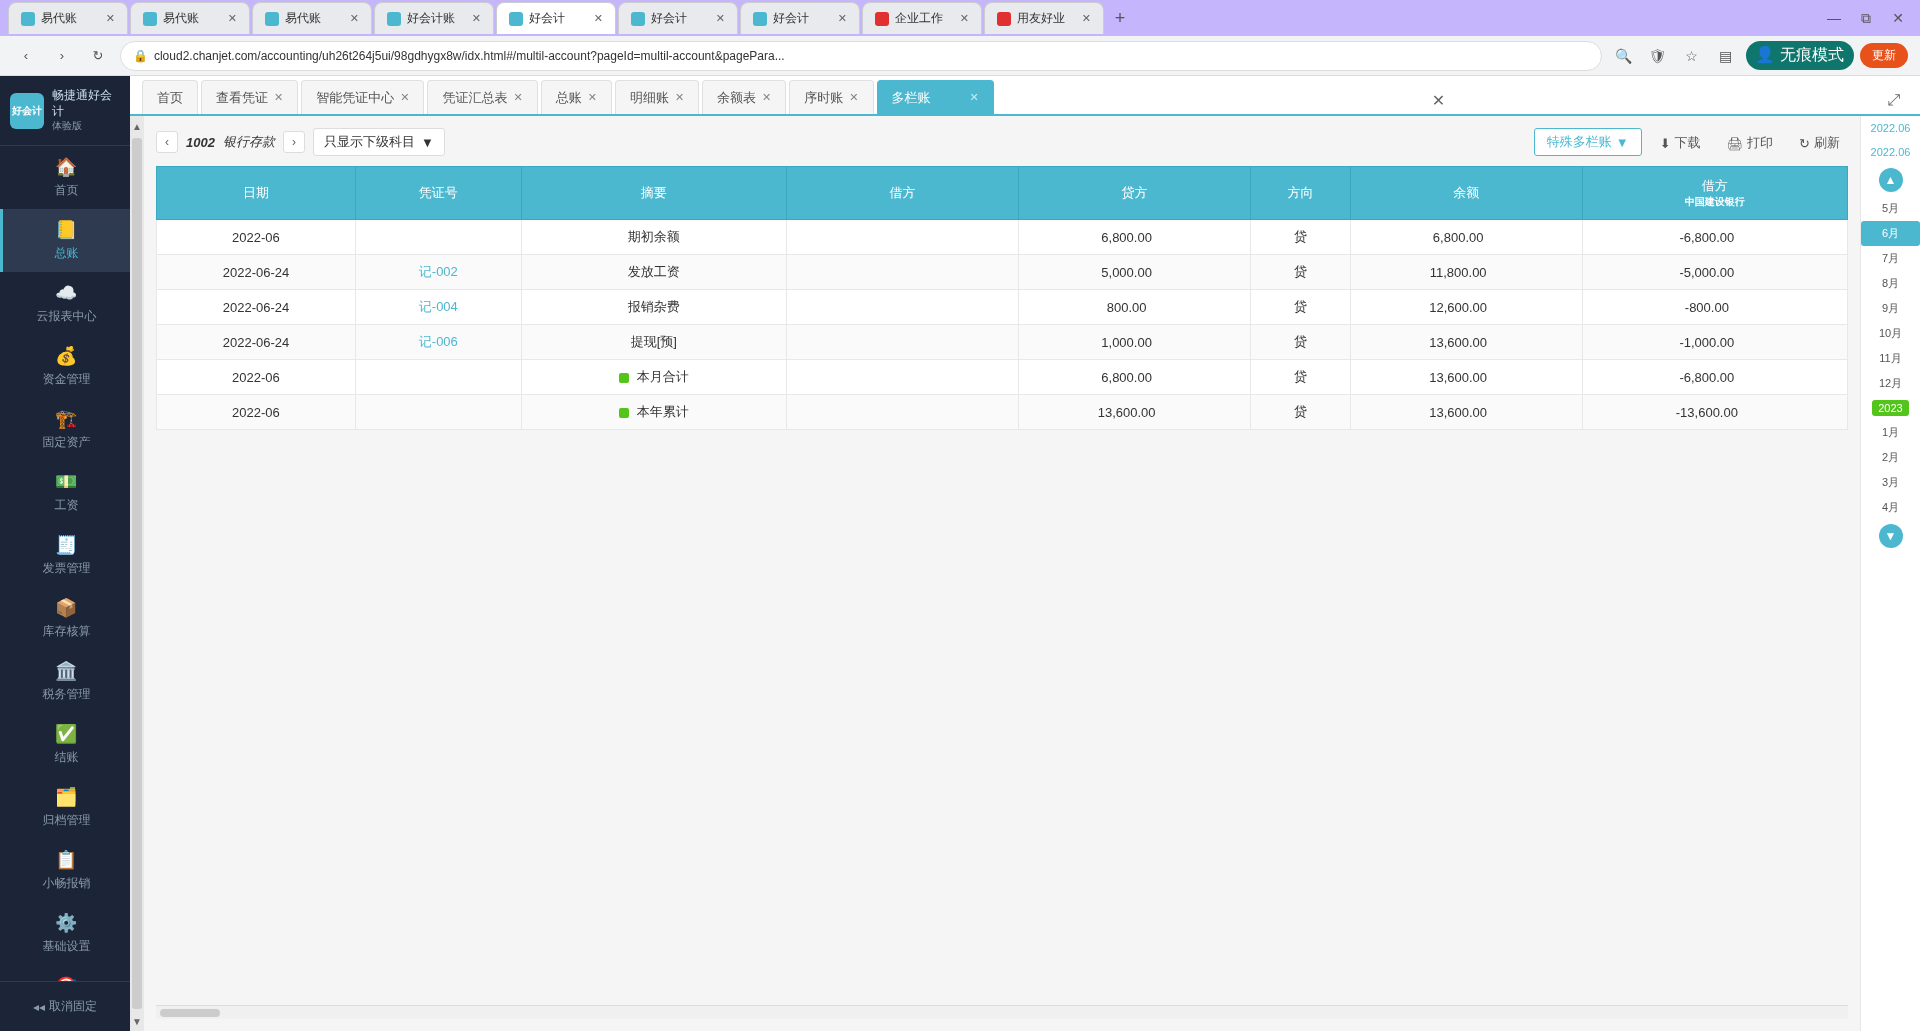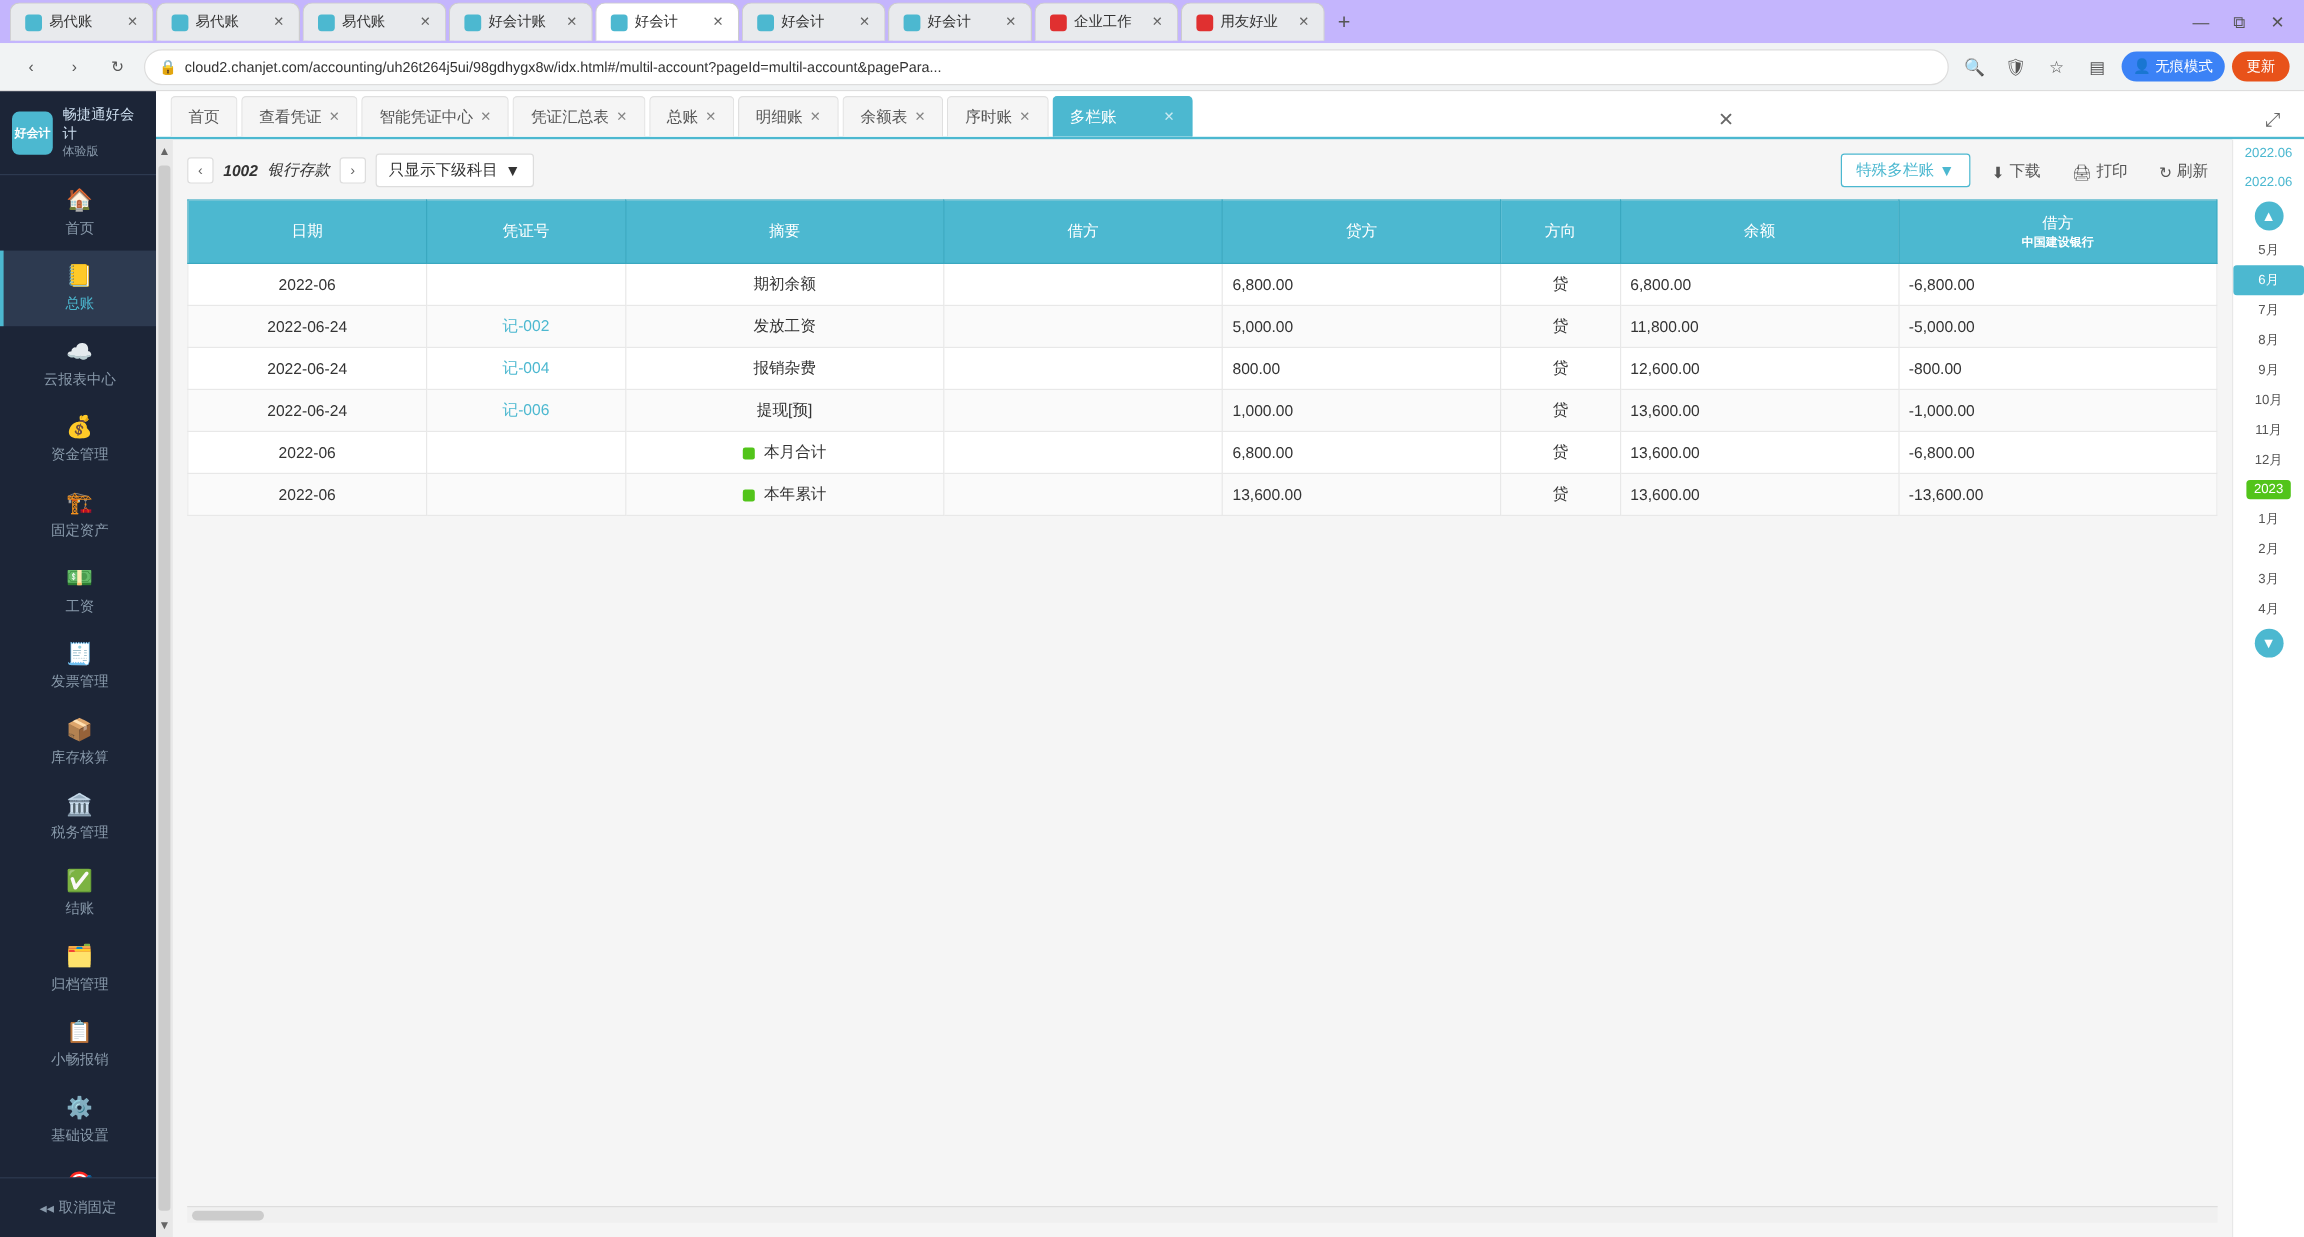--- a/index.html
+++ b/index.html
@@ -13,21 +13,21 @@
     .tab-add { width: 28px; height: 28px; display: flex; align-items: center; justify-content: center; border-radius: 50%; cursor: pointer; color: #555; font-size: 18px; }
     .browser-controls { display: flex; align-items: center; gap: 4px; margin-left: auto; }
     .browser-btn { width: 28px; height: 28px; display: flex; align-items: center; justify-content: center; cursor: pointer; color: #555; font-size: 14px; }
 
     
     .address-bar { background: #f1f3f4; height: 40px; display: flex; align-items: center; padding: 0 12px; gap: 8px; border-bottom: 1px solid #ddd; }
     .nav-btn { width: 28px; height: 28px; display: flex; align-items: center; justify-content: center; cursor: pointer; color: #555; border-radius: 50%; }
     .url-bar { flex: 1; background: #fff; border: 1px solid #ddd; border-radius: 20px; height: 30px; display: flex; align-items: center; padding: 0 12px; font-size: 12px; color: #333; }
     .address-actions { display: flex; align-items: center; gap: 6px; }
     .addr-btn { width: 28px; height: 28px; display: flex; align-items: center; justify-content: center; cursor: pointer; color: #555; border-radius: 50%; font-size: 14px; }
-    .wuhen-btn { background: #3b82f6; color: white; border-radius: 15px; padding: 4px 10px; font-size: 12px; cursor: pointer; }
+    .wuhen-btn { background: #0f766e; color: white; border-radius: 15px; padding: 4px 10px; font-size: 16px; cursor: pointer; }
     .update-btn { background: #e8521a; color: white; border-radius: 15px; padding: 4px 12px; font-size: 12px; cursor: pointer; }
 
     
     .app-layout { display: flex; height: calc(1031px - 76px); }
 
     
     .sidebar { width: 130px; background: #1c2537; color: #fff; display: flex; flex-direction: column; height: 100%; }
     .sidebar-header { padding: 12px 10px; display: flex; align-items: center; gap: 8px; border-bottom: 1px solid #2d3a50; }
     .sidebar-logo { width: 36px; height: 36px; background: #4cb8d0; border-radius: 6px; display: flex; align-items: center; justify-content: center; font-size: 10px; color: white; font-weight: bold; }
     .sidebar-title { font-size: 12px; color: #cde; line-height: 1.3; }
@@ -69,21 +69,21 @@
     .account-nav-right { width: 22px; height: 22px; display: flex; align-items: center; justify-content: center; border: 1px solid #ddd; border-radius: 3px; cursor: pointer; color: #666; font-size: 12px; background: #fff; }
     .subject-filter { display: flex; align-items: center; gap: 6px; border: 1px solid #ddd; border-radius: 3px; padding: 4px 10px; background: #fff; cursor: pointer; font-size: 13px; color: #333; }
     .nav-actions { margin-left: auto; display: flex; align-items: flex-end; gap: 10px; }
     .multi-col-btn { border: 1px solid #4cb8d0; color: #4cb8d0; padding: 4px 12px; border-radius: 3px; font-size: 13px; cursor: pointer; display: flex; align-items: center; gap: 4px; background: #fff; }
     .action-btn { display: flex; align-items: center; gap: 4px; color: #555; font-size: 13px; cursor: pointer; padding: 4px 8px; }
 
     
     .data-table { width: 100%; border-collapse: collapse; background: #fff; }
     .data-table th { background: #4cb8d0; color: #fff; text-align: center; padding: 10px 8px; font-size: 13px; font-weight: 500; border: 1px solid #3aa8c0; }
     .data-table td { text-align: center; padding: 8px; font-size: 13px; border: 1px solid #e8e8e8; color: #333; }
-    .data-table td.amount { text-align: left; padding-right: 24px; }
+    .data-table td.amount { text-align: center; padding-right: 24px; }
     .data-table td.direction { text-align: center; }
     .data-table tr:nth-child(even) td { background: #fafafa; }
     .link-cell { color: #4cb8d0; cursor: pointer; text-decoration: none; }
     .green-dot { display: inline-block; width: 10px; height: 10px; background: #52c41a; border-radius: 2px; margin-right: 4px; vertical-align: middle; }
 
     
     .timeline-panel { width: 60px; background: #fff; border-left: 1px solid #e8e8e8; display: flex; flex-direction: column; align-items: center; overflow-y: auto; }
     .timeline-header { font-size: 11px; color: #4cb8d0; padding: 6px 4px; text-align: center; }
     .timeline-item { font-size: 11px; color: #555; padding: 5px 4px; cursor: pointer; text-align: center; width: 100%; }
     .timeline-item.active { background: #4cb8d0; color: #fff; border-radius: 3px; }

